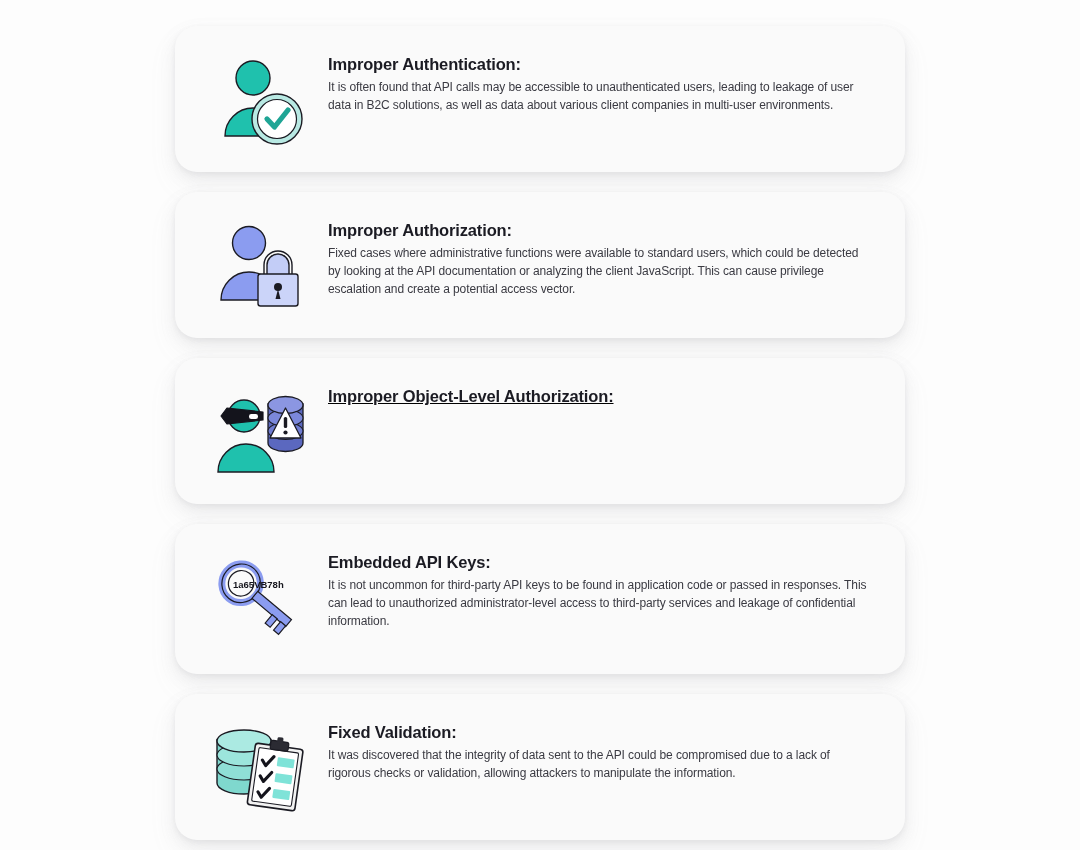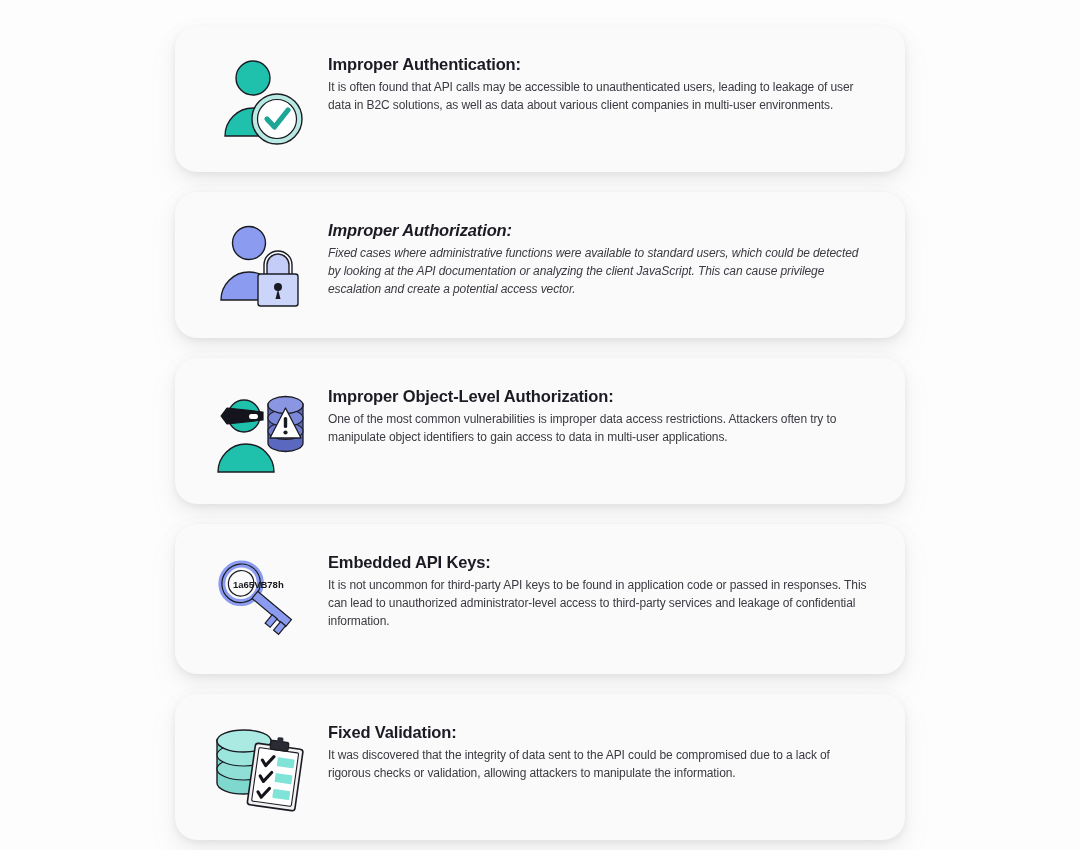--- a/index.html
+++ b/index.html
@@ -67,22 +67,22 @@
   .card-text {
     font-size: 12px;
     color: #3a3a42;
     line-height: 1.52;
     letter-spacing: -0.1px;
     margin: 0;
     max-width: 540px;
   }
   
   .card-1 { min-height: 146px; }
-  .card-2 { min-height: 146px; font-style: italic; }
-  .card-3 { min-height: 146px; }
+  .card-2 { min-height: 146px; }
+  .card-3 { min-height: 146px; text-decoration: underline; }
   .card-4 { min-height: 150px; }
   .card-5 { min-height: 146px; }
   .key-label {
     font-size: 9.5px;
     font-weight: bold;
     fill: #15151c;
     font-family: "Liberation Sans", sans-serif;
   }
 </style>
 </head>
@@ -142,21 +142,20 @@
             <ellipse cx="74.5" cy="19" rx="17.5" ry="8.5" fill="#8b96e2" stroke="#1b1b23" stroke-width="1.3"></ellipse>
 
             <path d="M74.5 22 L90 52 L59 52 Z" fill="#ffffff" stroke="#1b1b23" stroke-width="1.3" stroke-linejoin="round"></path>
             <rect x="72.8" y="31" width="3.4" height="11" rx="1.6" fill="#1b1b23"></rect>
             <circle cx="74.5" cy="46.5" r="2.1" fill="#1b1b23"></circle>
           </g>
         </svg>
       </div>
       <div class="card-body">
         <div class="card-title">Improper Object-Level Authorization:</div>
-        <p class="card-text">One of the most common vulnerabilities is improper data access restrictions. Attackers often try to manipulate object identifiers to gain access to data in multi-user applications.</p>
       </div>
     </div>
 
     <div class="card card-4">
       <div class="card-icon">
         <svg width="100" height="92" viewBox="0 0 100 92" aria-hidden="true">
           <g transform="rotate(40 50 46)">
             <ellipse cx="24" cy="46" rx="19" ry="19.5" fill="none" stroke="#8b9cf0" stroke-width="7"></ellipse>
             <ellipse cx="24" cy="46" rx="19" ry="19.5" fill="none" stroke="#1b1b23" stroke-width="1.2"></ellipse>
             <ellipse cx="24" cy="46" rx="12.5" ry="13" fill="#fafafa" stroke="#1b1b23" stroke-width="1.2"></ellipse>

